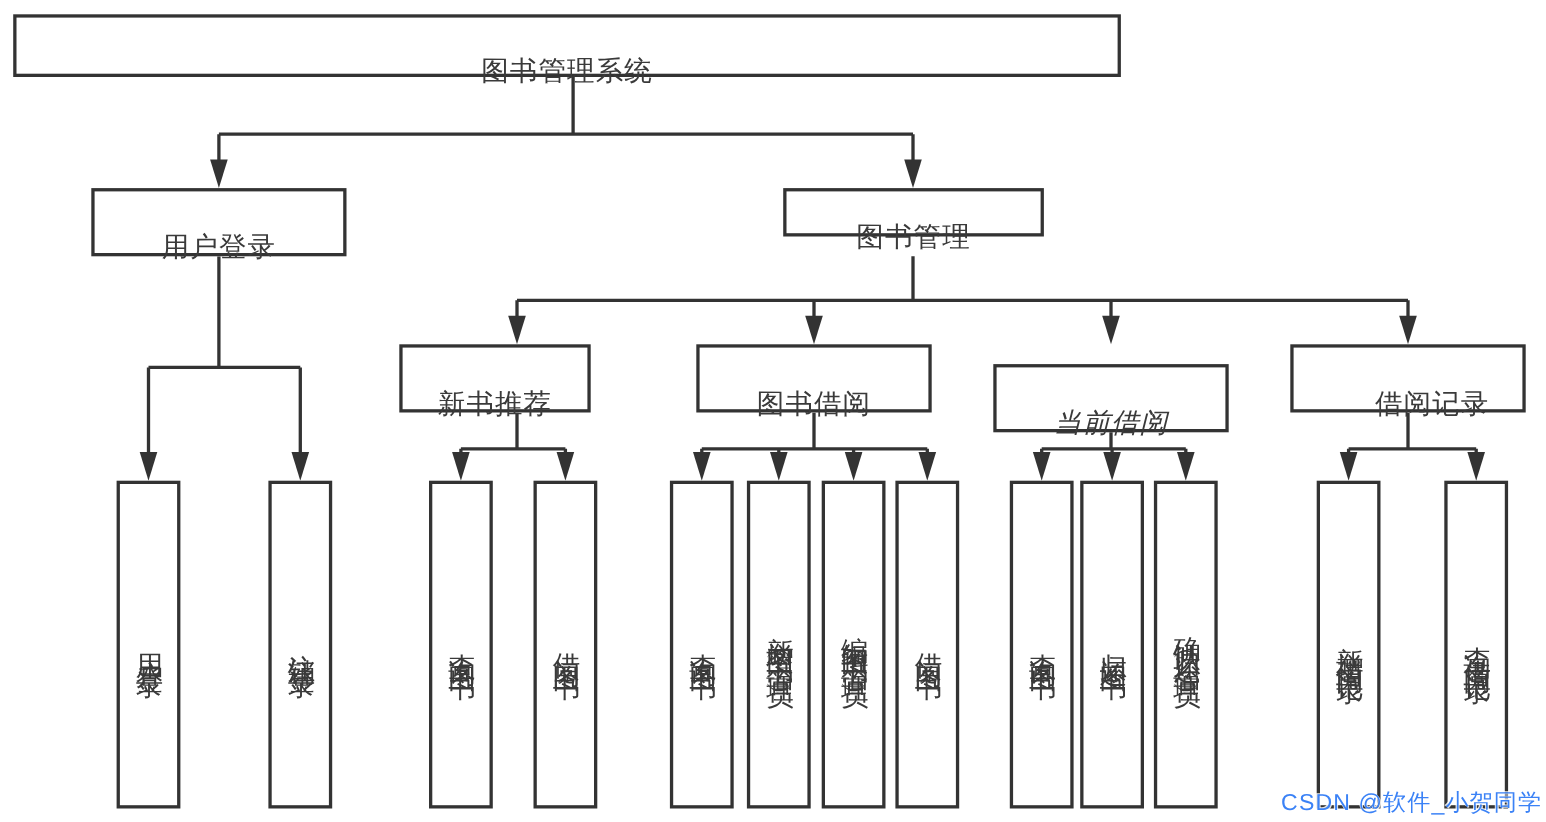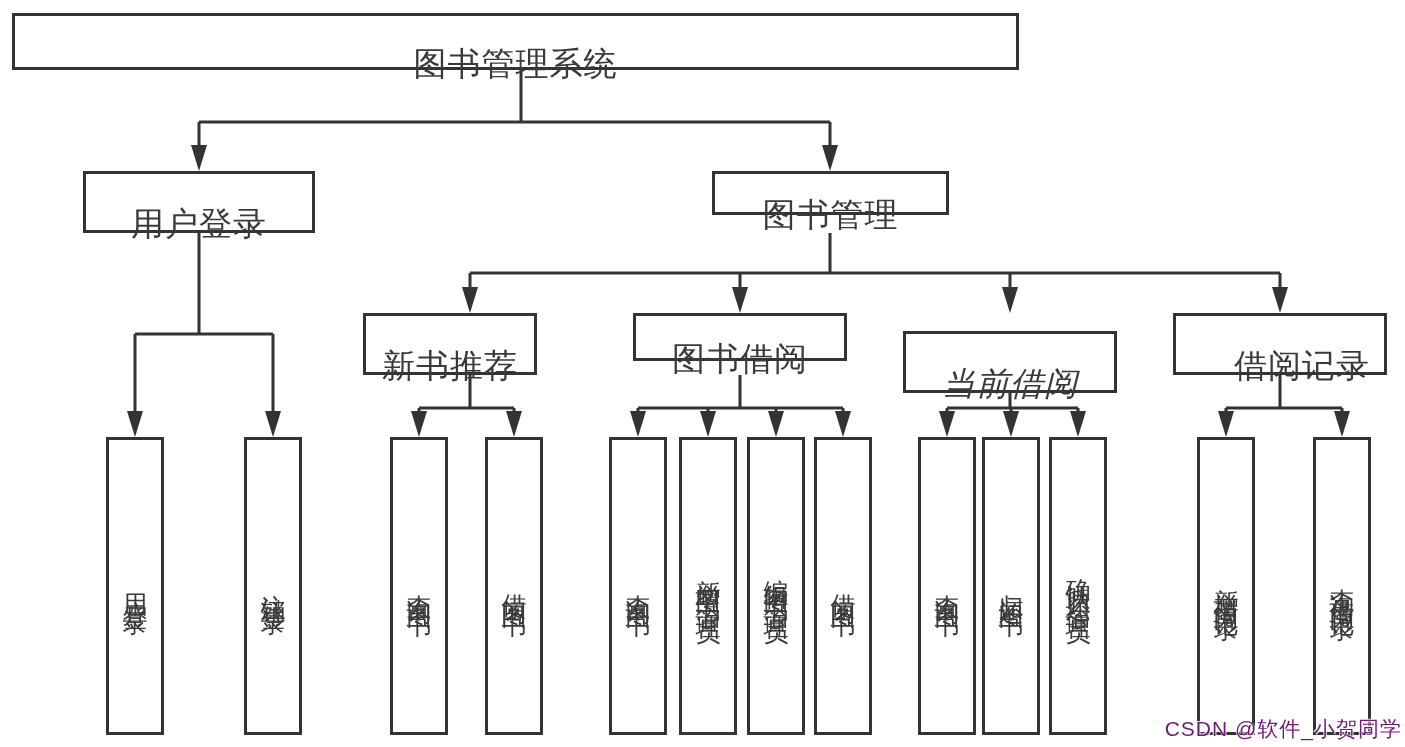--- a/index.html
+++ b/index.html
@@ -26,39 +26,39 @@
     position: absolute;
     box-sizing: border-box;
     background: #ffffff;
     border: 3px solid #333333;
     display: flex;
     align-items: center;
     justify-content: center;
     color: #3a3a3a;
   }
   .node.h .label {
-    font-size: 33px;
+    font-size: 25px;
     letter-spacing: 1px;
     white-space: nowrap;
     margin-top: 45px;
   }
   .node.v .label {
     writing-mode: vertical-rl;
     text-orientation: mixed;
     font-size: 25px;
     letter-spacing: 6px;
     line-height: 1;
     white-space: nowrap;
   }
   .watermark {
     position: absolute;
     right: 3px;
     bottom: 4px;
     font-size: 21px;
-    color: #701a75;
+    color: #3b82f6;
     letter-spacing: 1px;
     white-space: nowrap;
     text-shadow: 1px 1px 0 rgba(255,255,255,0.85), -1px -1px 0 rgba(255,255,255,0.85);
   }
 </style>
 </head>
 <body>
 
 <div id="stage">
 
@@ -119,21 +119,21 @@
   <div class="node h" style="left:83px; top:171px; width:232px; height:62px;">
     <span class="label">用户登录</span>
   </div>
   <div class="node h" style="left:712px; top:171px; width:237px; height:44px;">
     <span class="label">图书管理</span>
   </div>
 
   <div class="node h" style="left:363px; top:313px; width:174px; height:62px;">
     <span class="label">新书推荐</span>
   </div>
-  <div class="node h" style="left:633px; top:313px; width:214px; height:48px;">
+  <div class="node h" style="left:633px; top:313px; width:214px; height:62px;">
     <span class="label">图书借阅</span>
   </div>
   <div class="node h" style="left:903px; top:331px; width:214px; height:62px;font-style:italic;">
     <span class="label">当前借阅</span>
   </div>
   <div class="node h" style="left:1173px; top:313px; width:214px; height:62px;padding-left:44px;">
     <span class="label">借阅记录</span>
   </div>
 
   <div class="node v" style="left:106px; top:437px; width:58px; height:298px;">

